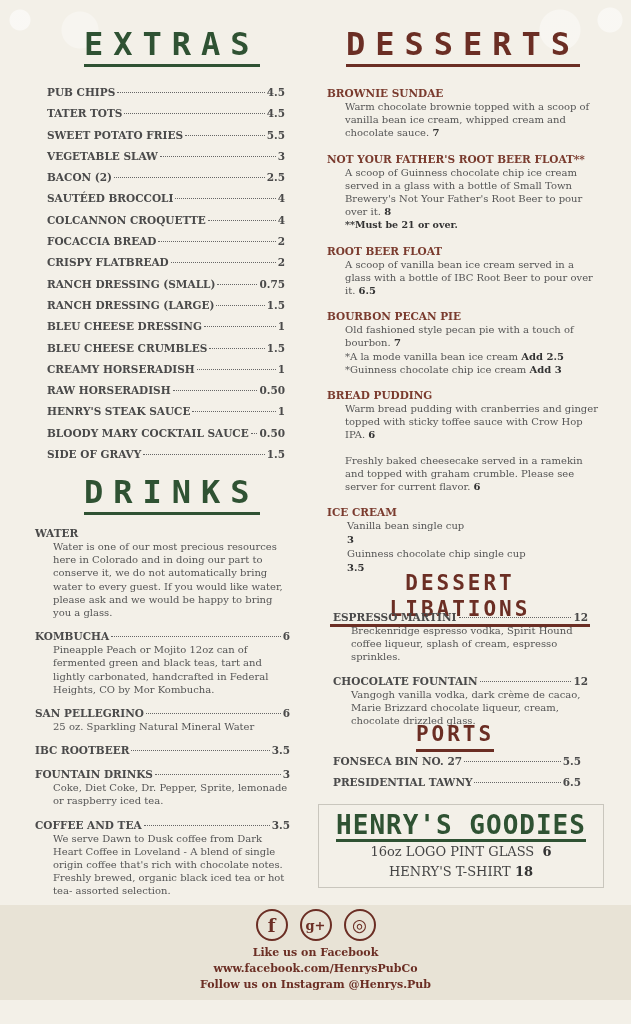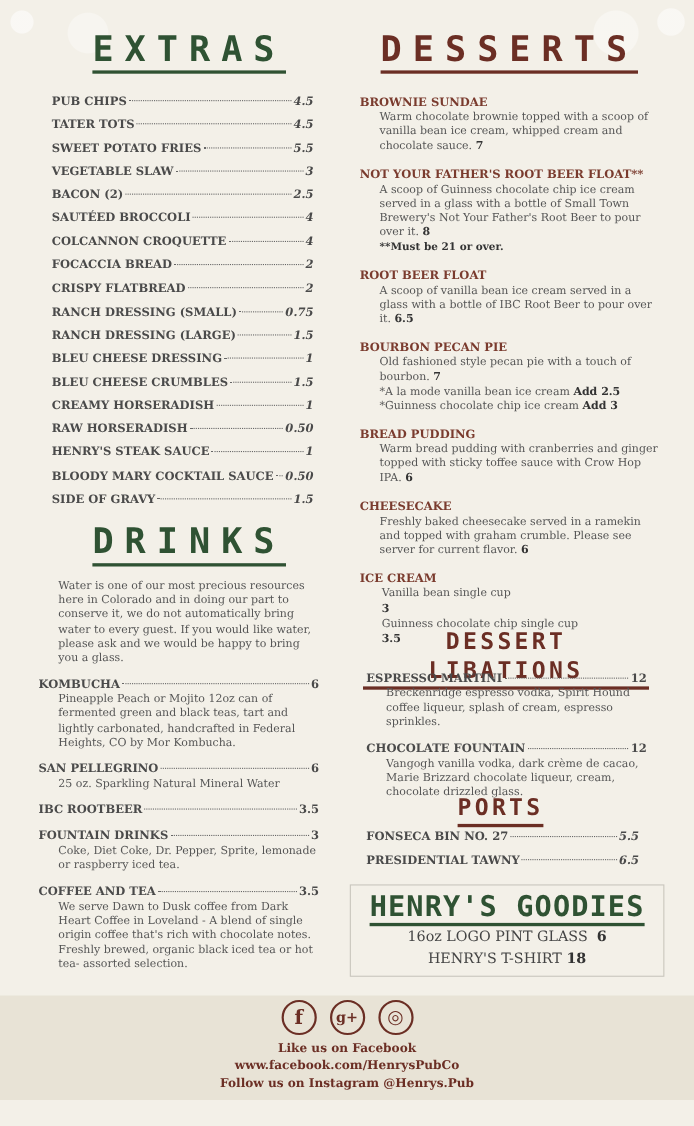--- a/index.html
+++ b/index.html
@@ -32,21 +32,21 @@
   .red { color: #6b2e24; }
 
   .extras-list { position: absolute; left: 47px; top: 85px; width: 238px; }
   .row {
     display: flex; align-items: baseline;
     font-size: 10.5px; font-weight: bold; color: #4a4a4a;
     height: 21.3px; line-height: 14px;
   }
   .row .name { white-space: nowrap; }
   .row .dots { flex: 1; border-bottom: 1px dotted #666; margin: 0 2px; transform: translateY(-3px); }
-  .row .price { white-space: nowrap; font-weight: bold; font-style: italic; }
+  .row .price { white-space: nowrap; font-weight: bold; }
 
   .drinks { position: absolute; left: 35px; top: 526px; width: 255px; }
   .item { margin-bottom: 10px; }
   .item .head { display: flex; align-items: baseline; font-size: 10.5px; font-weight: bold; color: #4a4a4a; line-height: 14px; }
   .item .head .dots { flex: 1; border-bottom: 1px dotted #666; margin: 0 2px; transform: translateY(-3px); }
   .item .desc { font-size: 10px; line-height: 13.2px; padding-left: 18px; color: #555; }
 
   .desserts { position: absolute; left: 327px; top: 86px; width: 275px; }
   .d-item { margin-bottom: 12px; }
   .d-name { font-size: 10.5px; font-weight: bold; color: #7a3b2e; line-height: 14px; }
@@ -184,20 +184,23 @@
       <span class="price">1.5</span>
     </div>
   </div>
 
 <div class="heading green" style="left:84px; top:474px; width:170px; font-size:32px; line-height:36px;">
   <span class="txt">DRINKS</span>
 </div>
 
 <div class="drinks" id="drinks-list">
     <div class="item">
+      <div class="head">
+        <span>WATER</span>
+      </div>
       <div class="desc">Water is one of our most precious resources here in Colorado and in doing our part to conserve it, we do not automatically bring water to every guest.  If you would like water, please ask and we would be happy to bring you a glass.</div>
     </div>
     <div class="item">
       <div class="head">
         <span>KOMBUCHA</span>
         <span class="dots"></span>
         <span>6</span>
       </div>
       <div class="desc">Pineapple Peach or Mojito 12oz can of fermented green and black teas, tart and lightly carbonated, handcrafted in Federal Heights, CO by Mor Kombucha.</div>
     </div>
@@ -253,21 +256,20 @@
     </div>
     <div class="d-item">
       <div class="d-name">BOURBON PECAN PIE</div>
       <div class="d-desc"><span>Old fashioned style pecan pie with a touch of bourbon.</span>  <b>7</b><br><span>*A la mode vanilla bean ice cream</span> <b>Add 2.5</b><br><span>*Guinness chocolate chip ice cream</span> <b>Add 3</b></div>
     </div>
     <div class="d-item">
       <div class="d-name">BREAD PUDDING</div>
       <div class="d-desc"><span>Warm bread pudding with cranberries and ginger topped with sticky toffee sauce with Crow Hop IPA.</span>  <b>6</b></div>
     </div>
     <div class="d-item">
-      <div class="d-name">CHEESECAKE</div>
       <div class="d-desc"><span>Freshly baked cheesecake served in a ramekin and topped with graham crumble.  Please see server for current flavor.</span>  <b>6</b></div>
     </div>
     <div class="d-item">
       <div class="d-name">ICE CREAM</div>
       <div class="ic-row">
         <span>Vanilla bean single cup</span>
         <span class="dots"></span>
         <span class="price">3</span>
       </div>
       <div class="ic-row">

